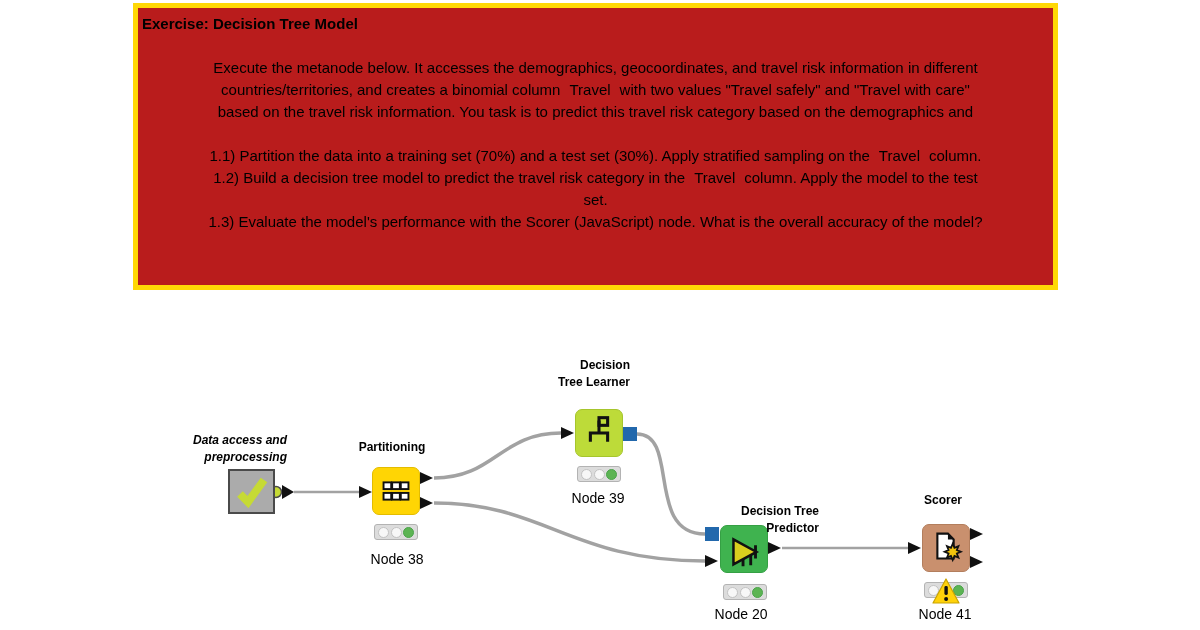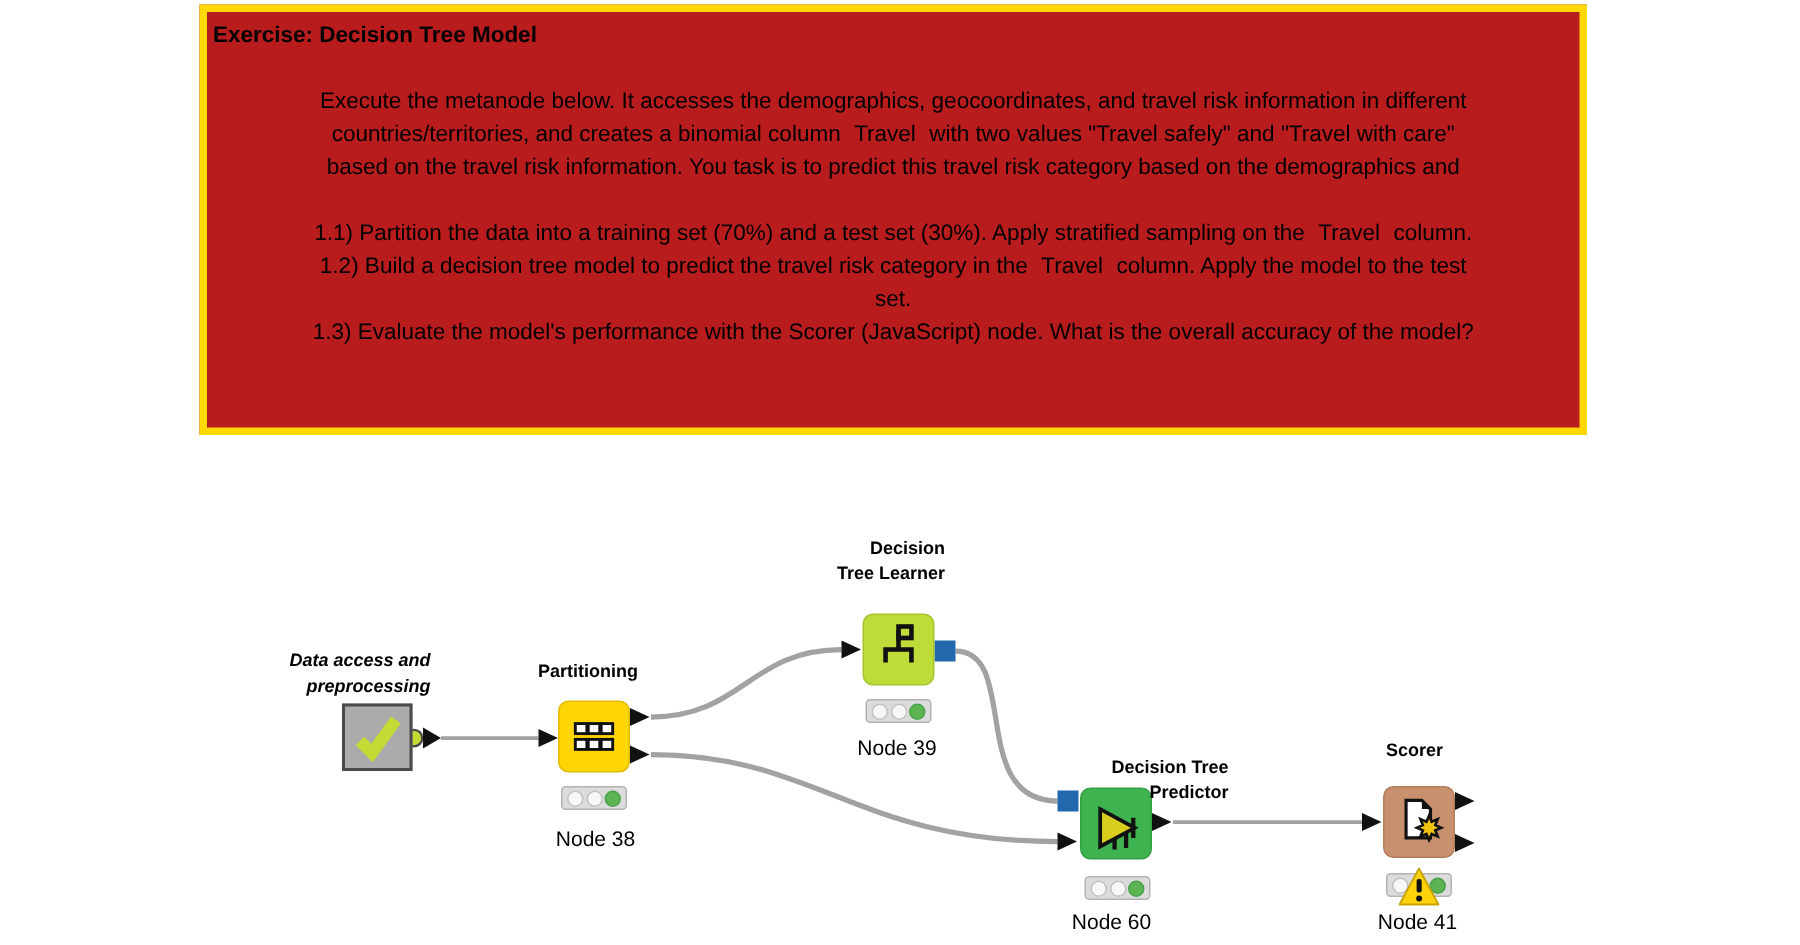--- a/index.html
+++ b/index.html
@@ -136,21 +136,21 @@
 preprocessing</div>
   <div class="ntitle" style="left:392px;top:439px;">Partitioning</div>
   <div class="ntitle" style="left:594px;top:357px;">Decision
 Tree Learner</div>
   <div class="ntitle" style="left:780px;top:475px;margin-top:28px;">Decision Tree
 Predictor</div>
   <div class="ntitle" style="left:943px;top:492px;">Scorer</div>
 
   <div class="nname" style="left:397px;top:551px;">Node 38</div>
   <div class="nname" style="left:598px;top:490px;">Node 39</div>
-  <div class="nname" style="left:741px;top:606px;">Node 60</div>
+  <div class="nname" style="left:741px;top:606px;">Node 20</div>
   <div class="nname" style="left:945px;top:606px;">Node 41</div>
 
   <div class="traffic" style="left:374px;top:524px;">
     <span class="dot"></span>
     <span class="dot"></span>
     <span class="dot dot-on" style="background-color: rgb(92, 180, 83);"></span>
   </div>
   <div class="traffic" style="left:577px;top:466px;">
     <span class="dot"></span>
     <span class="dot"></span>

